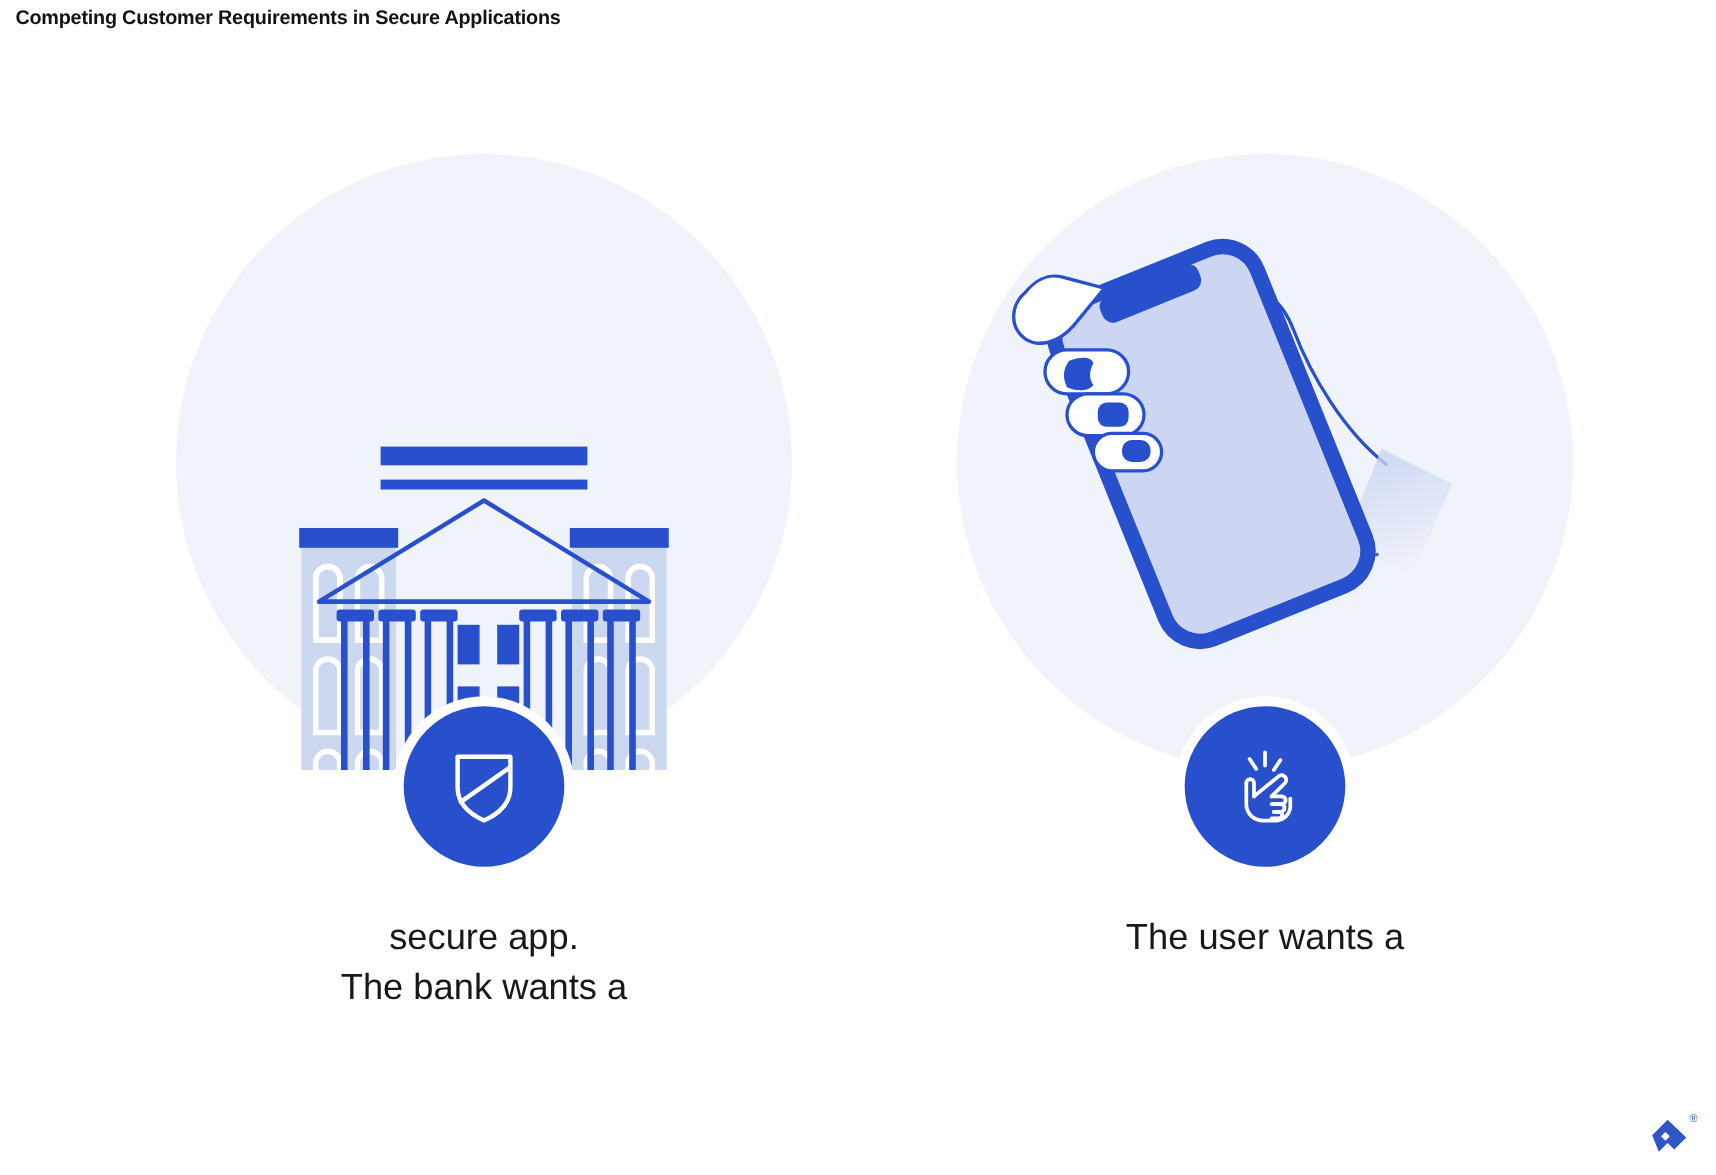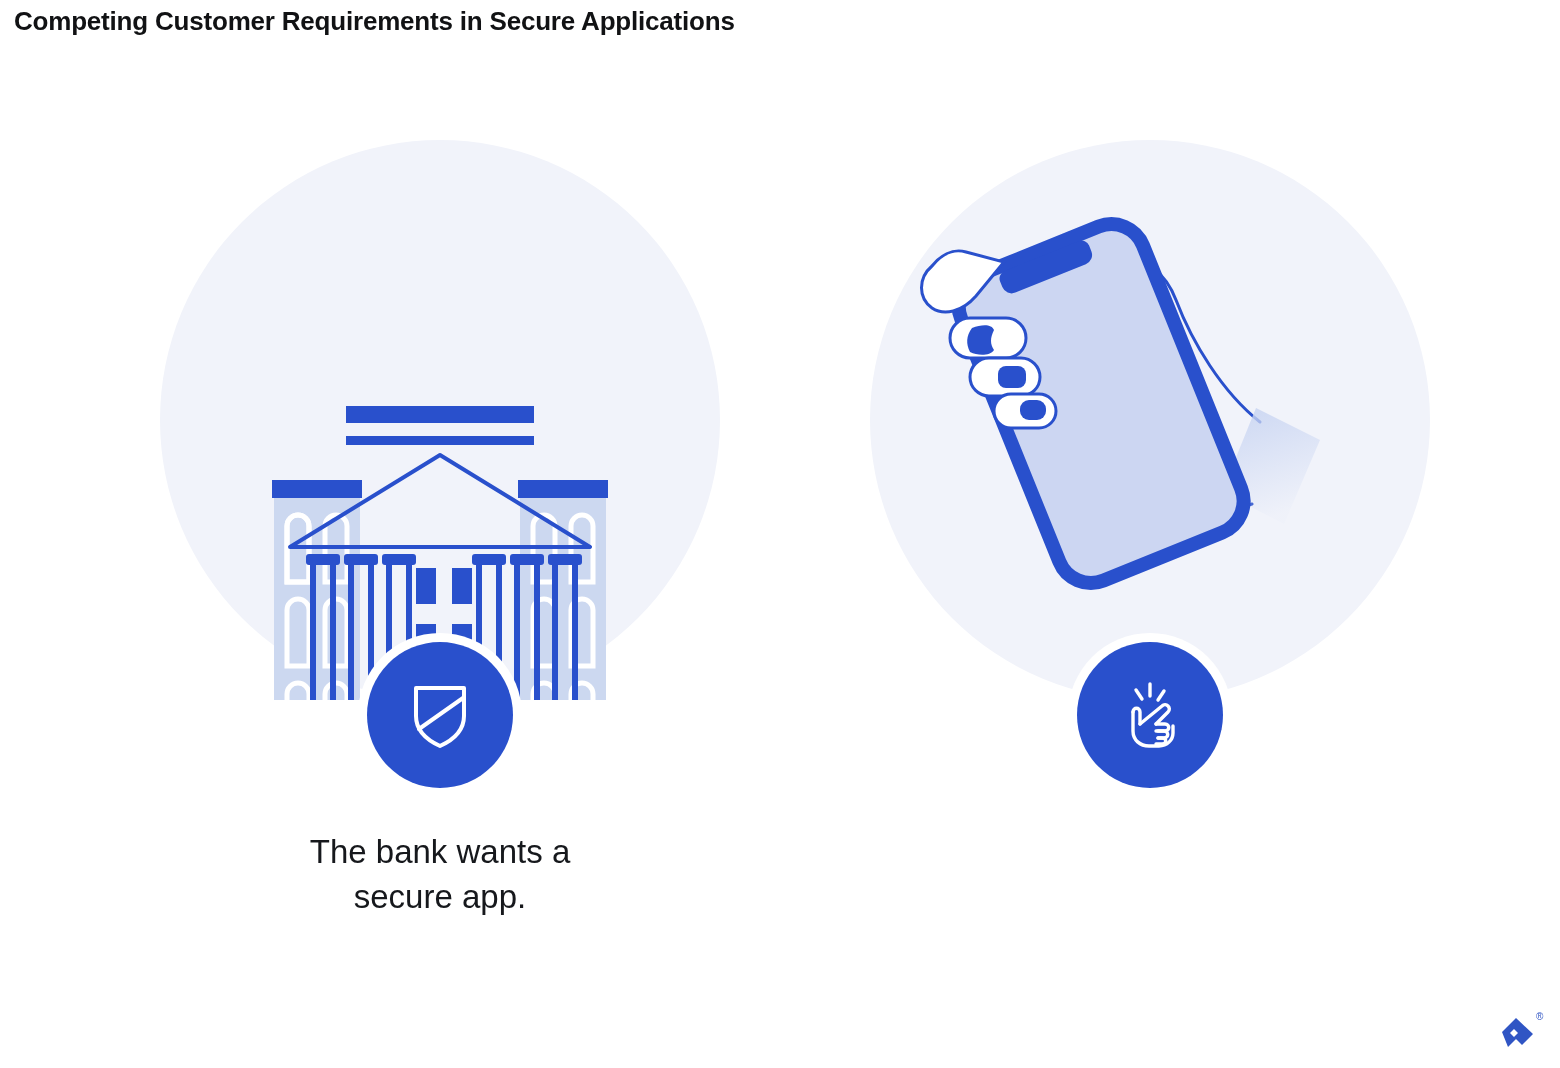--- a/index.html
+++ b/index.html
@@ -14,21 +14,21 @@
     overflow: hidden;
     font-family: "Liberation Sans", sans-serif;
     color: #0f1011;
   }
 
   
   .page-title {
     position: absolute;
     left: 14px;
     top: 6px;
-    font-size: 26px;
+    font-size: 18px;
     font-weight: bold;
     letter-spacing: -0.2px;
     color: #111214;
     white-space: nowrap;
   }
 
   
   .panels {
     position: absolute;
     left: 0;
@@ -201,22 +201,22 @@
         <span>
           <svg width="58" height="66" viewBox="0 0 58 66" xmlns="http://www.w3.org/2000/svg">
             <path d="M5 6 h48 v28 c0 16 -13 25 -24 30 C18 59 5 50 5 34 Z" fill="none" stroke="#ffffff" stroke-width="4" stroke-linejoin="round"></path>
             <path d="M8 47 L52 16" stroke="#ffffff" stroke-width="4" stroke-linecap="round"></path>
           </svg>
         </span>
       </div>
     </div>
 
     <div class="caption">
+      <span class="ln">secure app.</span>
       <span class="ln">The bank wants a</span>
-      <span class="ln">secure app.</span>
     </div>
   </div>
 
   <div class="panel right">
 
     <div class="disc"></div>
 
     <div class="art">
       <svg viewBox="0 0 560 560" xmlns="http://www.w3.org/2000/svg">
         <defs>
@@ -270,20 +270,21 @@
               <path d="M39 44 h9 c5 0 5 7 0 7 h-9"></path>
               <path d="M41 51 h6 c5 0 5 7 0 7 h-6"></path>
               <path d="M41 58 h4 c5 0 5 6 0 6 h-6"></path>
             </g>
           </svg>
         </span>
       </div>
     </div>
 
     <div class="caption">
+      <span class="ln">The user wants a</span>
     </div>
   </div>
 
 </div>
 
 <div class="logo">
   <svg width="62" height="48" viewBox="0 0 62 48" xmlns="http://www.w3.org/2000/svg">
     <path d="M18 24 L32 10 L49 26 L38 37 L30 29 L34 25 L30 21 L26 25 L32 31 L24 39 Z" fill="#3055c4"></path>
     <text x="52" y="12" font-family="'Liberation Sans', sans-serif" font-size="10" fill="#3055c4">®</text>
   </svg>

